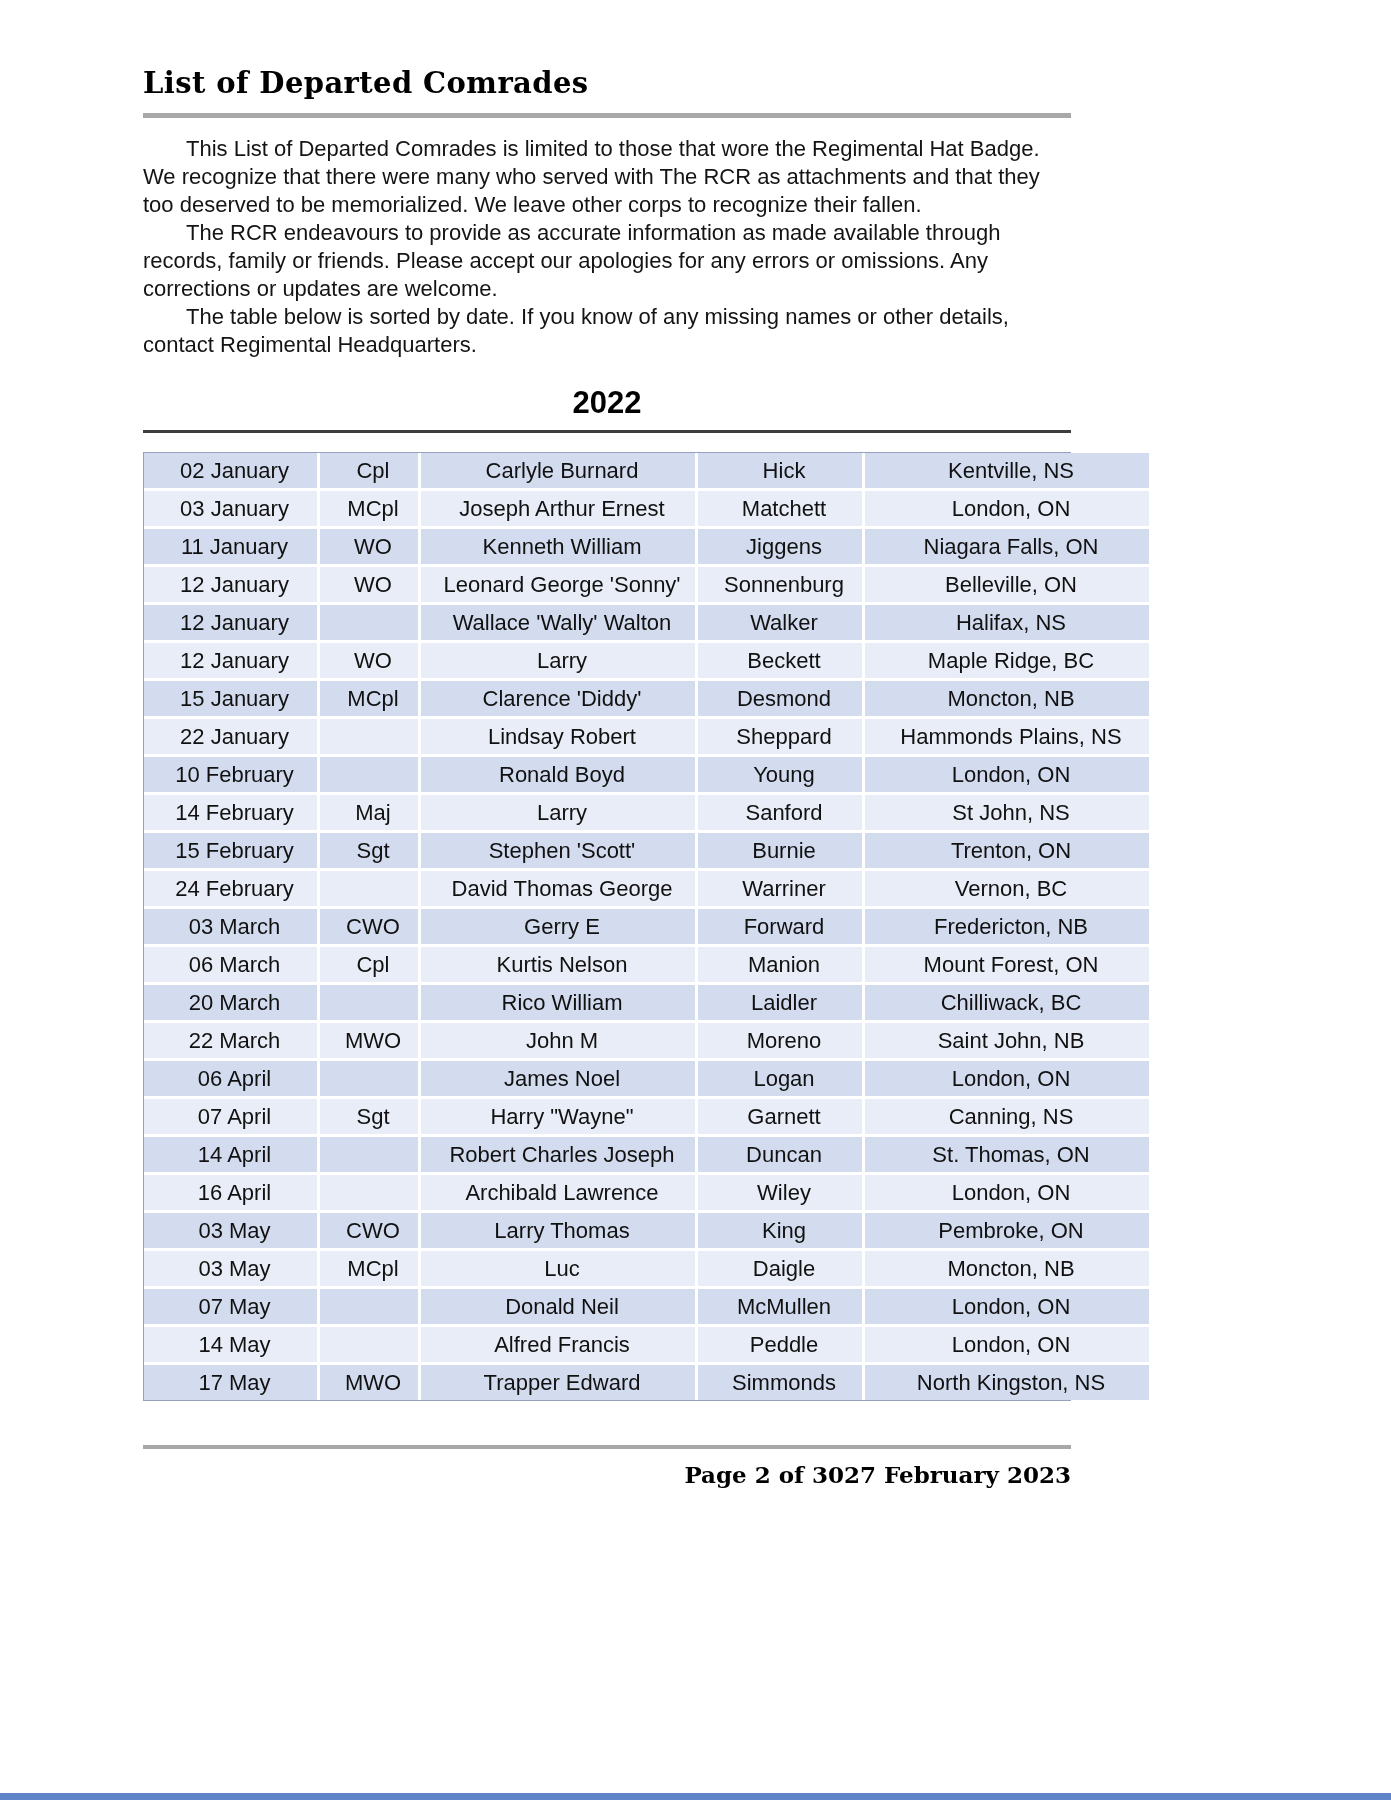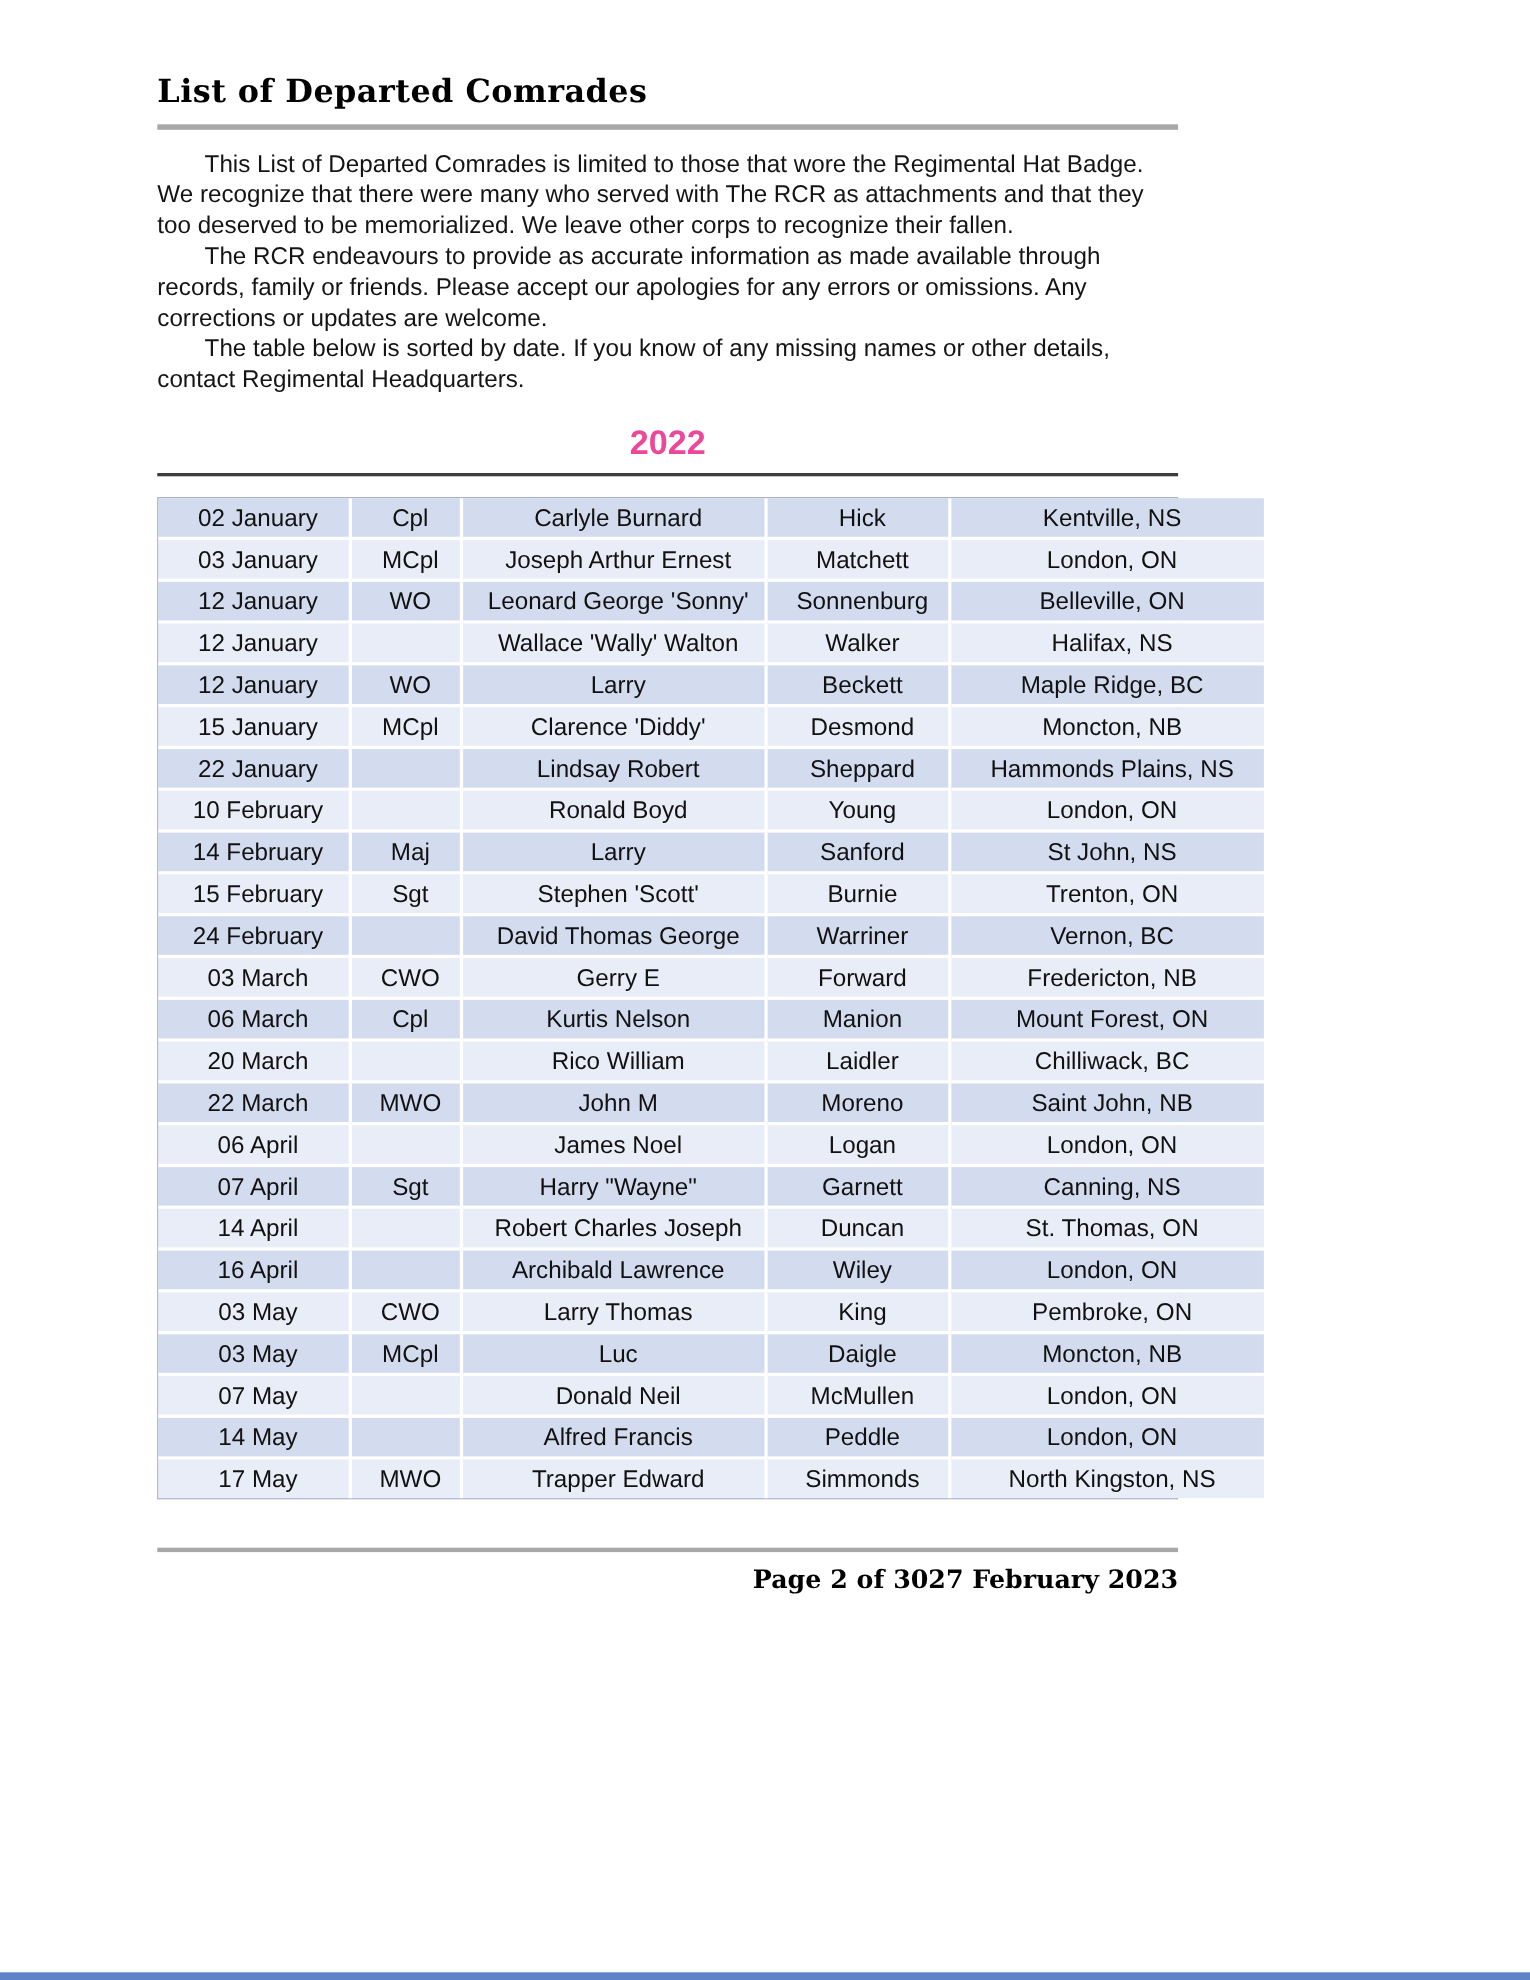--- a/index.html
+++ b/index.html
@@ -28,21 +28,21 @@
   }
   .rule { width: 100%; border: none; }
   .rule-title { height: 5px; background: var(--rule-gray, #a8a8a8); margin-top: 13px; }
   .intro { margin-top: 17px; font-size: 22px; line-height: 28px; color: #141414; }
   .intro p { margin: 0; text-indent: 43px; }
   .year-heading {
     margin: 26px 0 0 0;
     text-align: center;
     font-size: 31px;
     font-weight: 700;
-    color: #ec4899;
+    color: #000000;
   }
   .rule-year { height: 3px; background: #3d3d3d; margin-top: 9px; }
   .table-wrap {
     margin-top: 19px;
     border: 1px solid #96a1bd;
     text-align: center;
   }
   table.departed {
     width: 100%;
     border-collapse: separate;
@@ -116,20 +116,27 @@
               <td class="col4">Kentville, NS</td>
             </tr>
             <tr>
               <td class="col0">03 January</td>
               <td class="col1">MCpl</td>
               <td class="col2">Joseph Arthur Ernest</td>
               <td class="col3">Matchett</td>
               <td class="col4">London, ON</td>
             </tr>
             <tr>
+              <td class="col0">11 January</td>
+              <td class="col1">WO</td>
+              <td class="col2">Kenneth William</td>
+              <td class="col3">Jiggens</td>
+              <td class="col4">Niagara Falls, ON</td>
+            </tr>
+            <tr>
               <td class="col0">12 January</td>
               <td class="col1">WO</td>
               <td class="col2">Leonard George 'Sonny'</td>
               <td class="col3">Sonnenburg</td>
               <td class="col4">Belleville, ON</td>
             </tr>
             <tr>
               <td class="col0">12 January</td>
               <td class="col1"></td>
               <td class="col2">Wallace 'Wally' Walton</td>

